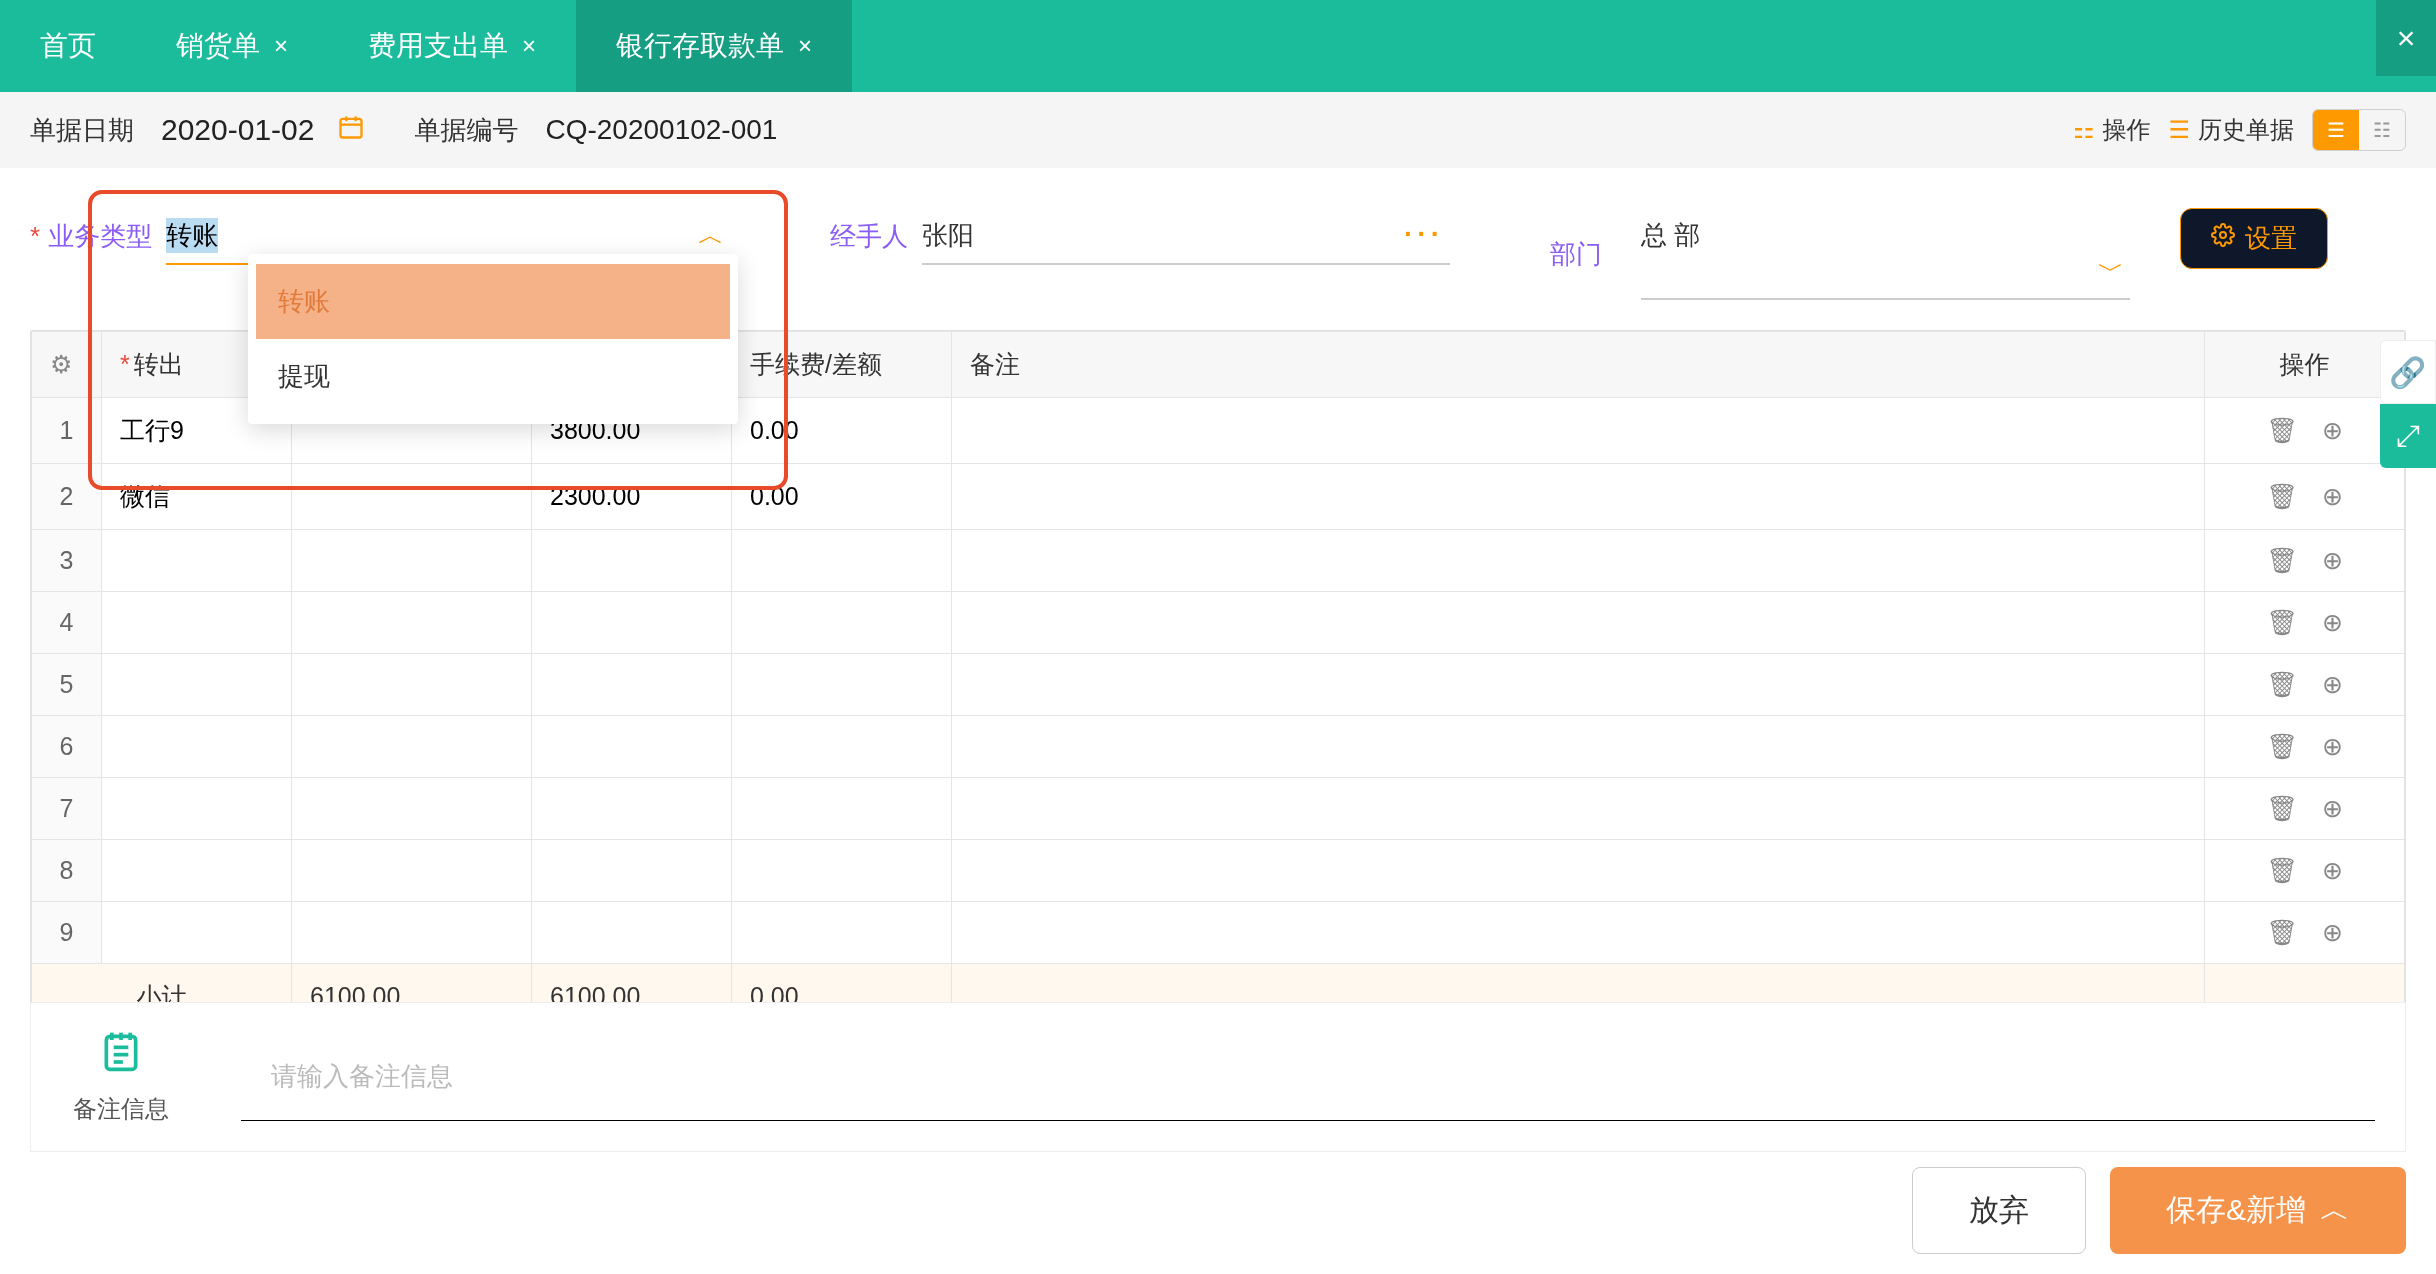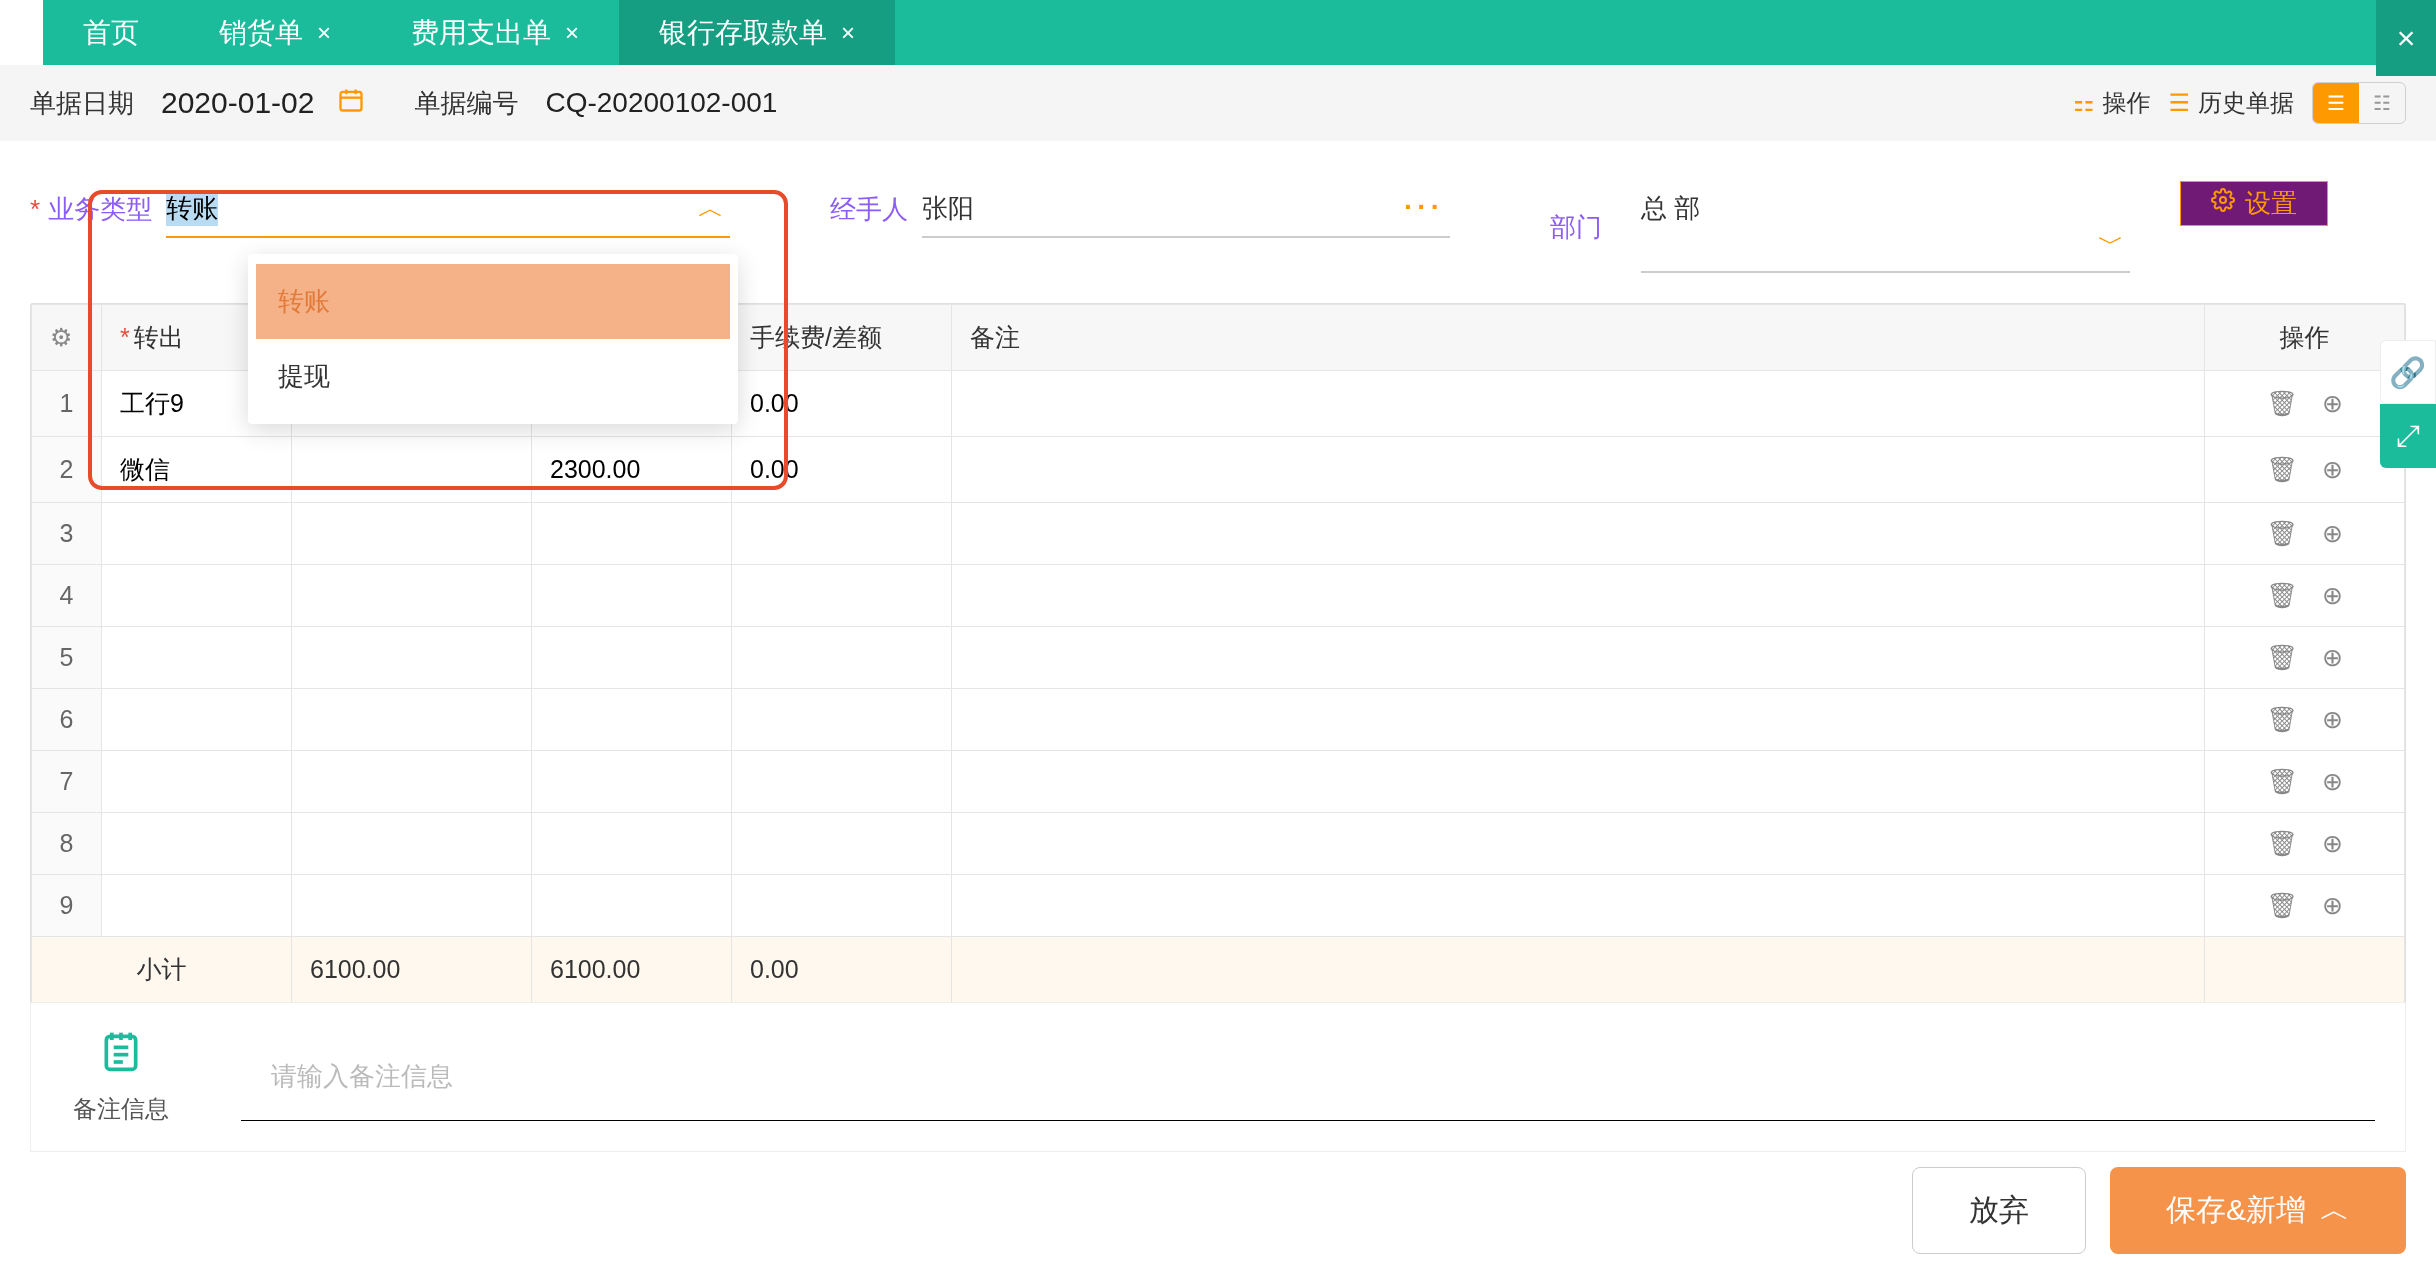--- a/index.html
+++ b/index.html
@@ -1,19 +1,19 @@
 <!DOCTYPE html>
 <html><head>
 <meta charset="utf-8">
 <style>
 * { margin: 0; padding: 0; box-sizing: border-box; font-family: -apple-system, "PingFang SC", "Microsoft YaHei", sans-serif; }
 body { width: 2436px; height: 1274px; background: #fff; overflow: hidden; transform-origin: top left; }
 
 
-.tabbar { height: 65px; background: #1abc9c; display: flex; align-items: stretch; position: relative; margin-left: 43px; }
+.tabbar { height: 92px; background: #1abc9c; display: flex; align-items: stretch; position: relative; }
 .tab { padding: 0 40px; display: flex; align-items: center; gap: 14px; color: #fff; font-size: 28px; cursor: pointer; }
 .tab.active { background: #169e83; }
 .tab-close { font-size: 24px; font-weight: 300; }
 .tabbar-close { position: absolute; right: 0; top: 0; width: 60px; height: 76px; background: #169e83; display:flex; align-items:center; justify-content:center; color:#fff; font-size:32px; cursor:pointer;}
 
 
 .infobar { height: 76px; background: #f5f5f5; display: flex; align-items: center; padding: 0 30px; gap: 9px; }
 .infobar .lbl { color:#333; font-size:26px; margin-right:18px;}
 .infobar .val { font-size:30px; color:#222; margin-right:14px;}
 .cal-icon { color:#f90; font-size:28px; margin-right:40px;}
@@ -28,21 +28,21 @@
 .panel { padding: 20px 30px; }
 
 
 .frow { display:flex; align-items:flex-start; gap:0; padding:20px 0 30px 0;}
 .ffield { display:flex; align-items:center; flex:1; position:relative;}
 .ffield .req { color:#e74c3c; font-size:26px; margin-right:8px;}
 .ffield .flbl { font-size:26px; color:#8b5cf6; margin-right:14px;}
 .ffield .fval2 { flex:1; border:none; border-bottom:2px solid #ccc; font-size:26px; color:#333; padding:10px 0;}
 .ffield .chev { color:#f90; font-size:26px; margin-left:auto; padding-right:6px;}
 .ffield .more { color:#f90; font-size:28px; letter-spacing:4px; font-weight:bold; margin-left:auto; padding-right:6px;}
-.settings-btn { border:1px solid #f90; border-radius:0; padding:4px 30px; color:#f90; font-size:26px; display:flex; align-items:center; gap:10px; background:#701a75; cursor:pointer;}
+.settings-btn { border:1px solid #f90; border-radius:12px; padding:12px 30px; color:#f90; font-size:26px; display:flex; align-items:center; gap:10px; background:#0f172a; cursor:pointer;}
 
 
 .hl-box { position:absolute; left:88px; top:190px; width:700px; height:300px; border:4px solid #e84b2a; border-radius:14px; pointer-events:none; z-index:20;}
 
 
 .dropdown { position:absolute; left:248px; top:254px; width:490px; background:#fff; box-shadow:0 6px 24px rgba(0,0,0,0.15); border-radius:4px; padding:10px 8px; z-index:10;}
 .dropdown .opt { padding:20px 22px; font-size:26px; color:#333; cursor:pointer;}
 .dropdown .opt.active { background:#f5b188; color:#e27a3a;}
 
 

